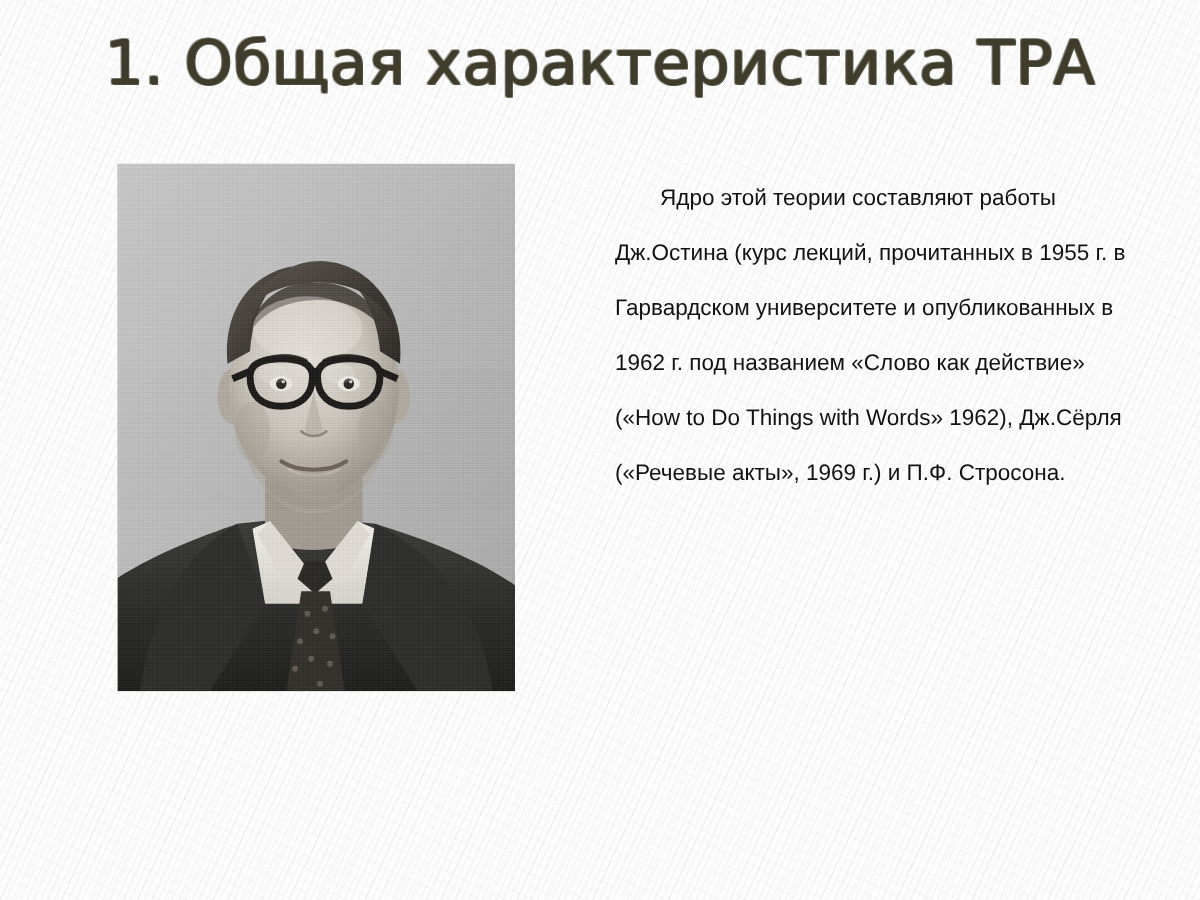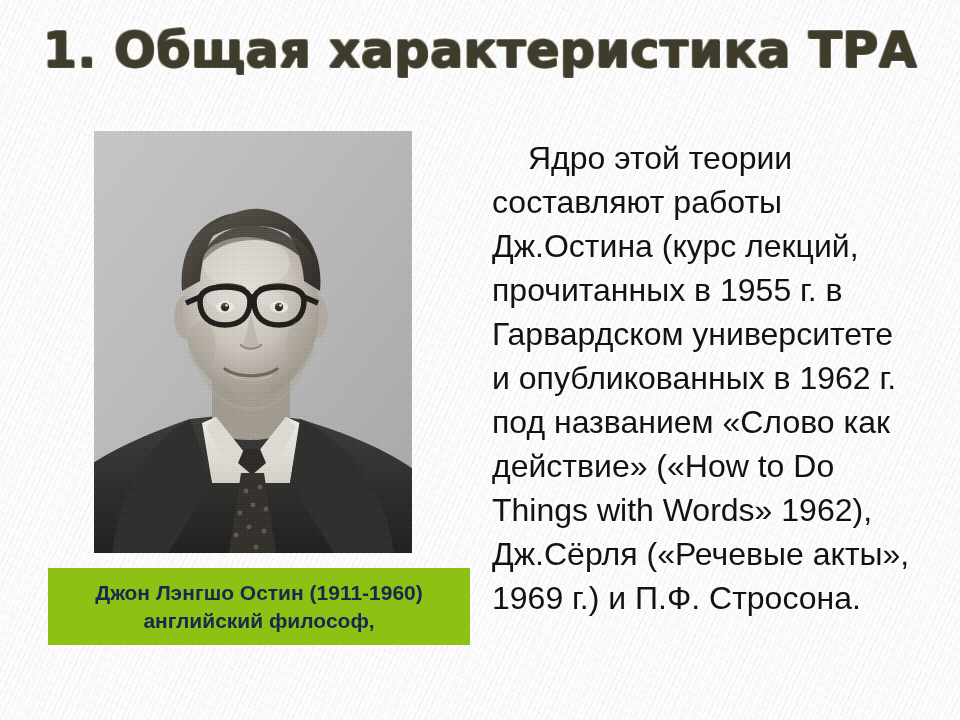--- a/index.html
+++ b/index.html
@@ -46,21 +46,21 @@
 
   
   #title {
     position: absolute;
     left: 0;
     top: 22px;
     width: 960px;
     text-align: center;
     font-family: "DejaVu Sans", sans-serif;
     font-size: 49px;
-    font-weight: bold;
+    font-weight: normal;
     letter-spacing: 0.5px;
     color: #3f3c2c;
     white-space: nowrap;
     -webkit-text-stroke: 0.9px #ffffff;
     paint-order: stroke fill;
     text-shadow:
        0 0 0 #3f3c2c,
        1px 1px 0 rgba(63,60,44,0.85),
       -1px -1px 0 rgba(63,60,44,0.55),
        1px -1px 0 rgba(63,60,44,0.45),
@@ -92,21 +92,21 @@
       repeating-linear-gradient(90deg, rgba(0,0,0,0.08) 0 1px, rgba(255,255,255,0.08) 1px 2px);
   }
 
   
   #body-text {
     position: absolute;
     left: 492px;
     top: 136px;
     width: 424px;
     font-family: "Liberation Sans", sans-serif;
-    font-size: 32px;
+    font-size: 18px;
     line-height: 44px;
     color: #121212;
     text-indent: 36px;
     text-align: left;
     white-space: pre-wrap;
   }
 
   
   .caption-box {
     position: absolute;
@@ -245,18 +245,15 @@
       <ellipse cx="108" cy="214" rx="14" ry="24" fill="#aaa399" opacity="0.35"></ellipse>
       <ellipse cx="206" cy="214" rx="14" ry="24" fill="#aaa399" opacity="0.35"></ellipse>
 
       <rect x="0" y="0" width="318" height="422" fill="none"></rect>
     </svg>
     <div id="photo-grain"></div>
   </div>
 
   <div id="body-text">Ядро этой теории составляют работы Дж.Остина (курс лекций, прочитанных в 1955 г. в Гарвардском университете и опубликованных в 1962 г. под названием «Слово как действие» («How to Do Things with Words» 1962), Дж.Сёрля («Речевые акты», 1969 г.) и П.Ф. Стросона.</div>
 
-  <div id="caption-left" class="caption-box">
-    <span class="caption-text">Джон Лэнгшо Остин (1911-1960) английский философ,</span>
-  </div>
 
 
 </div>
 
 </body></html>

